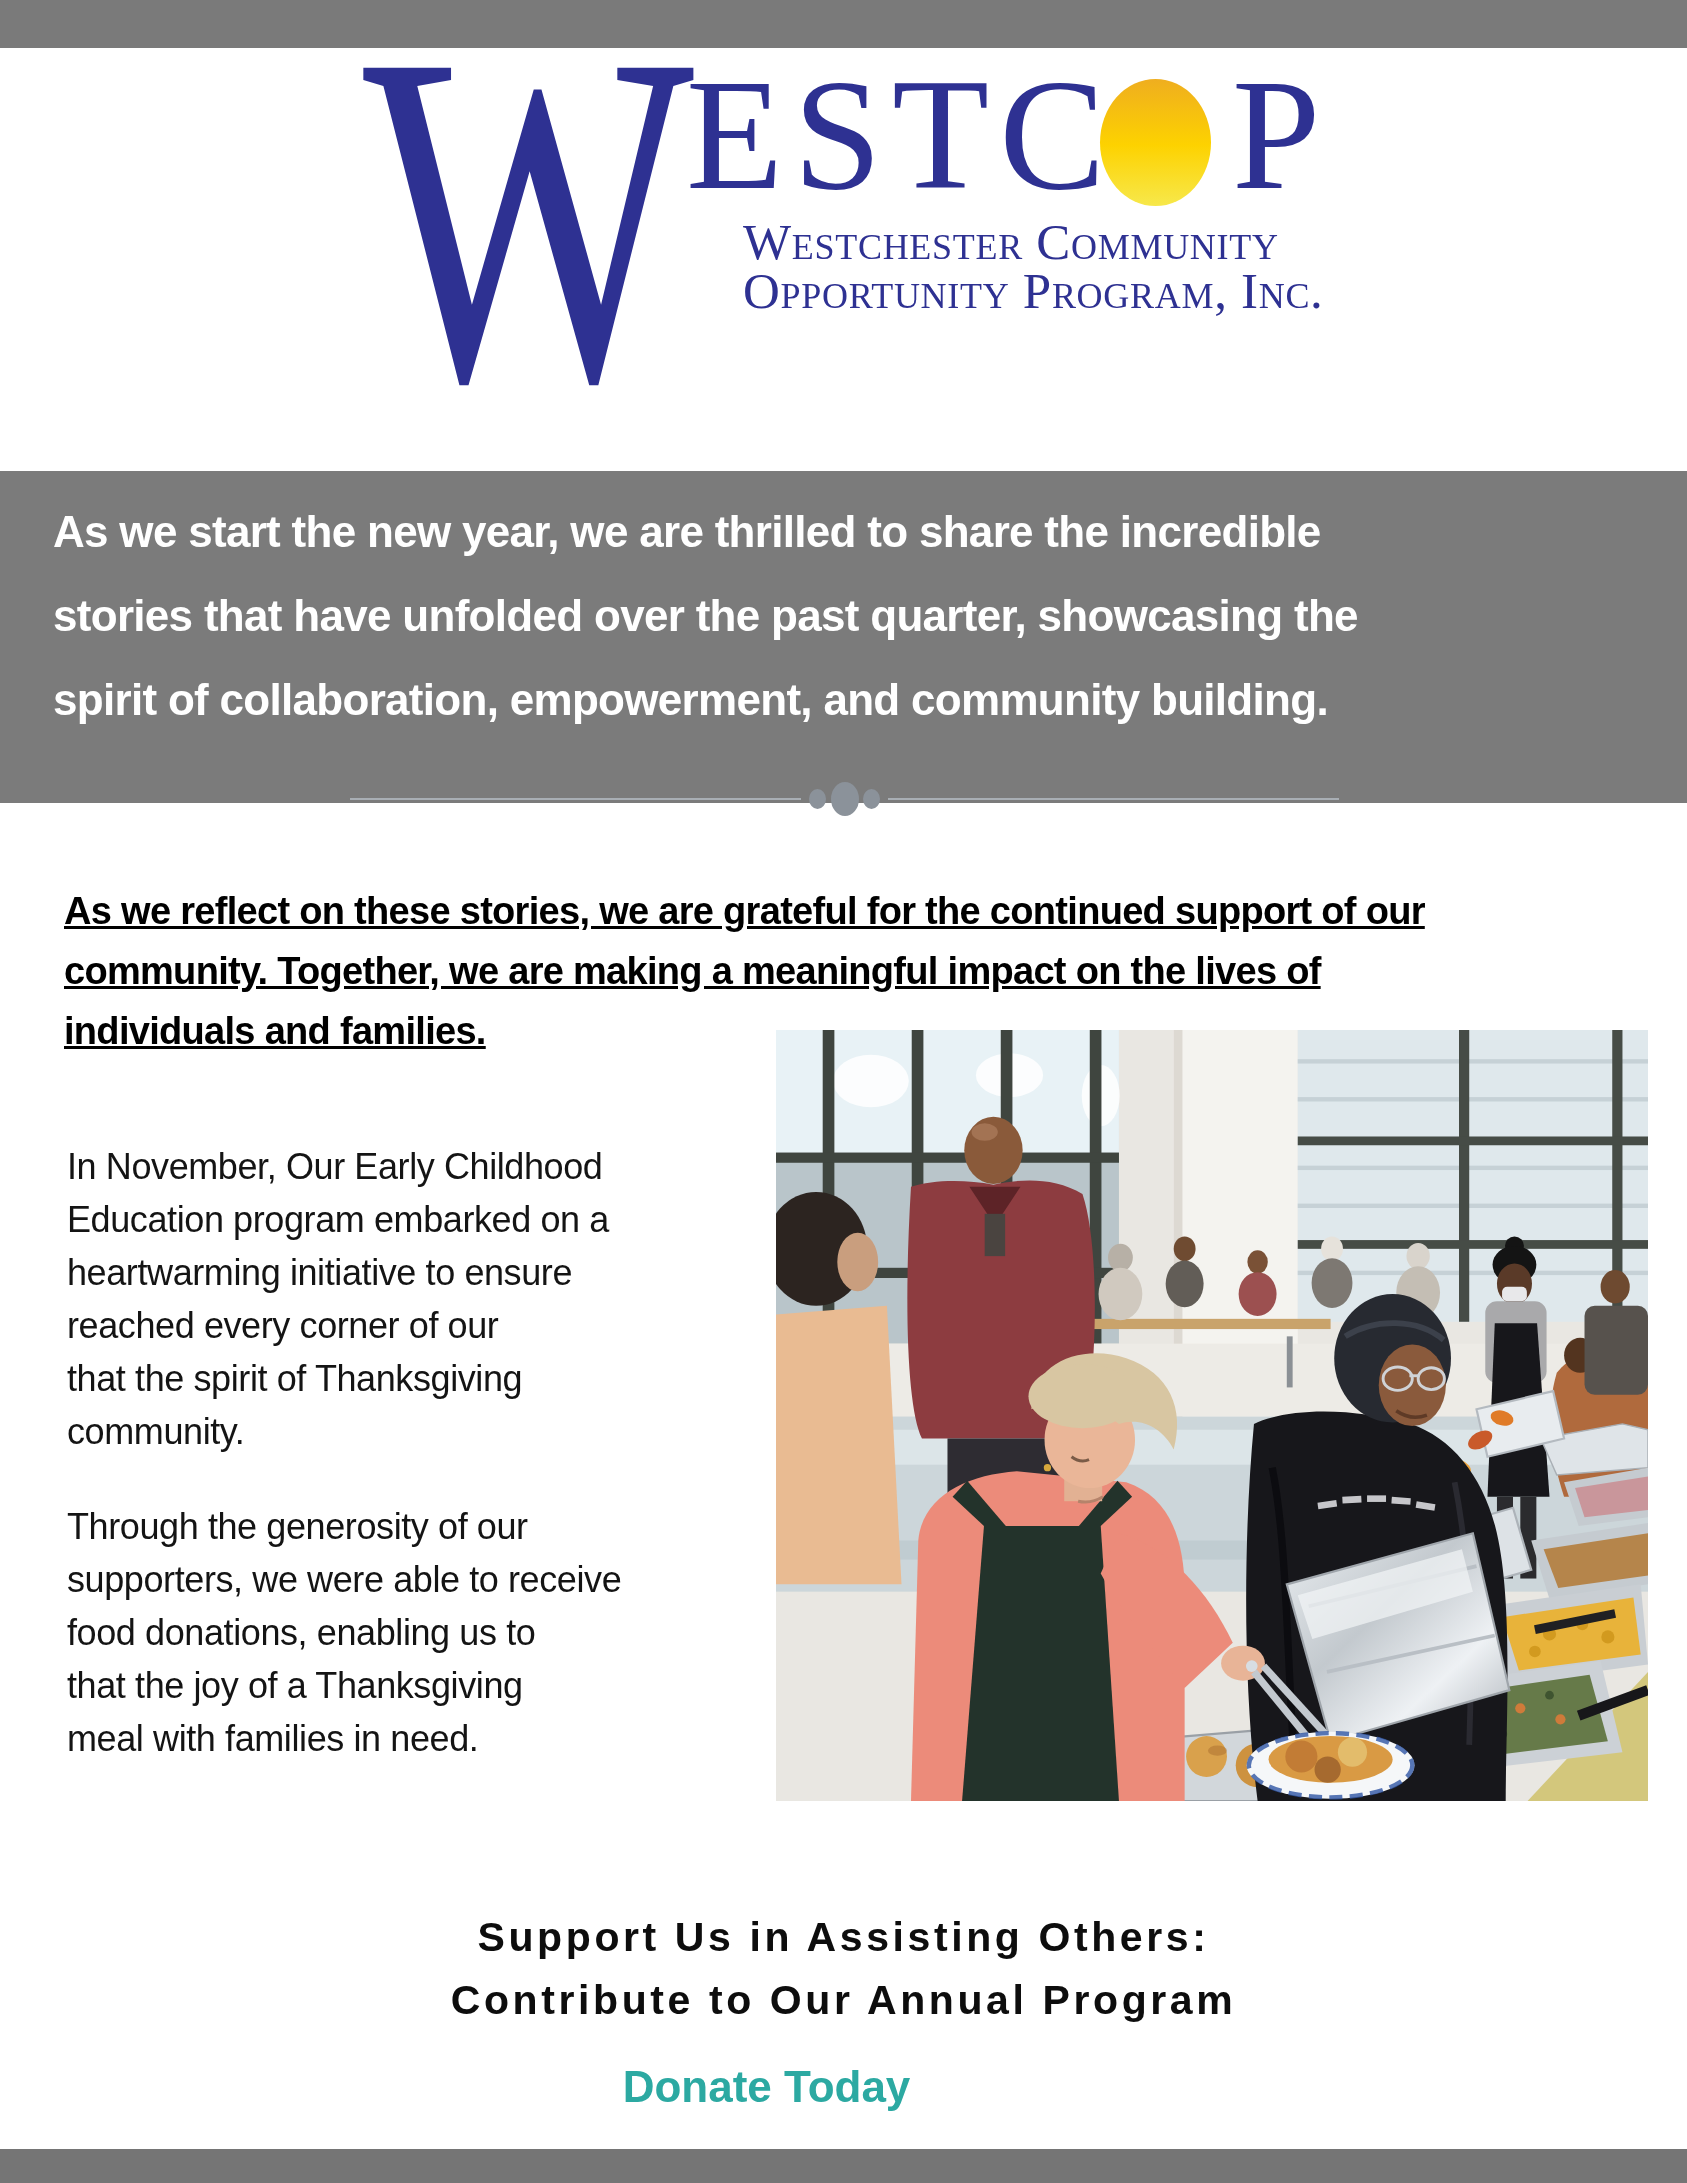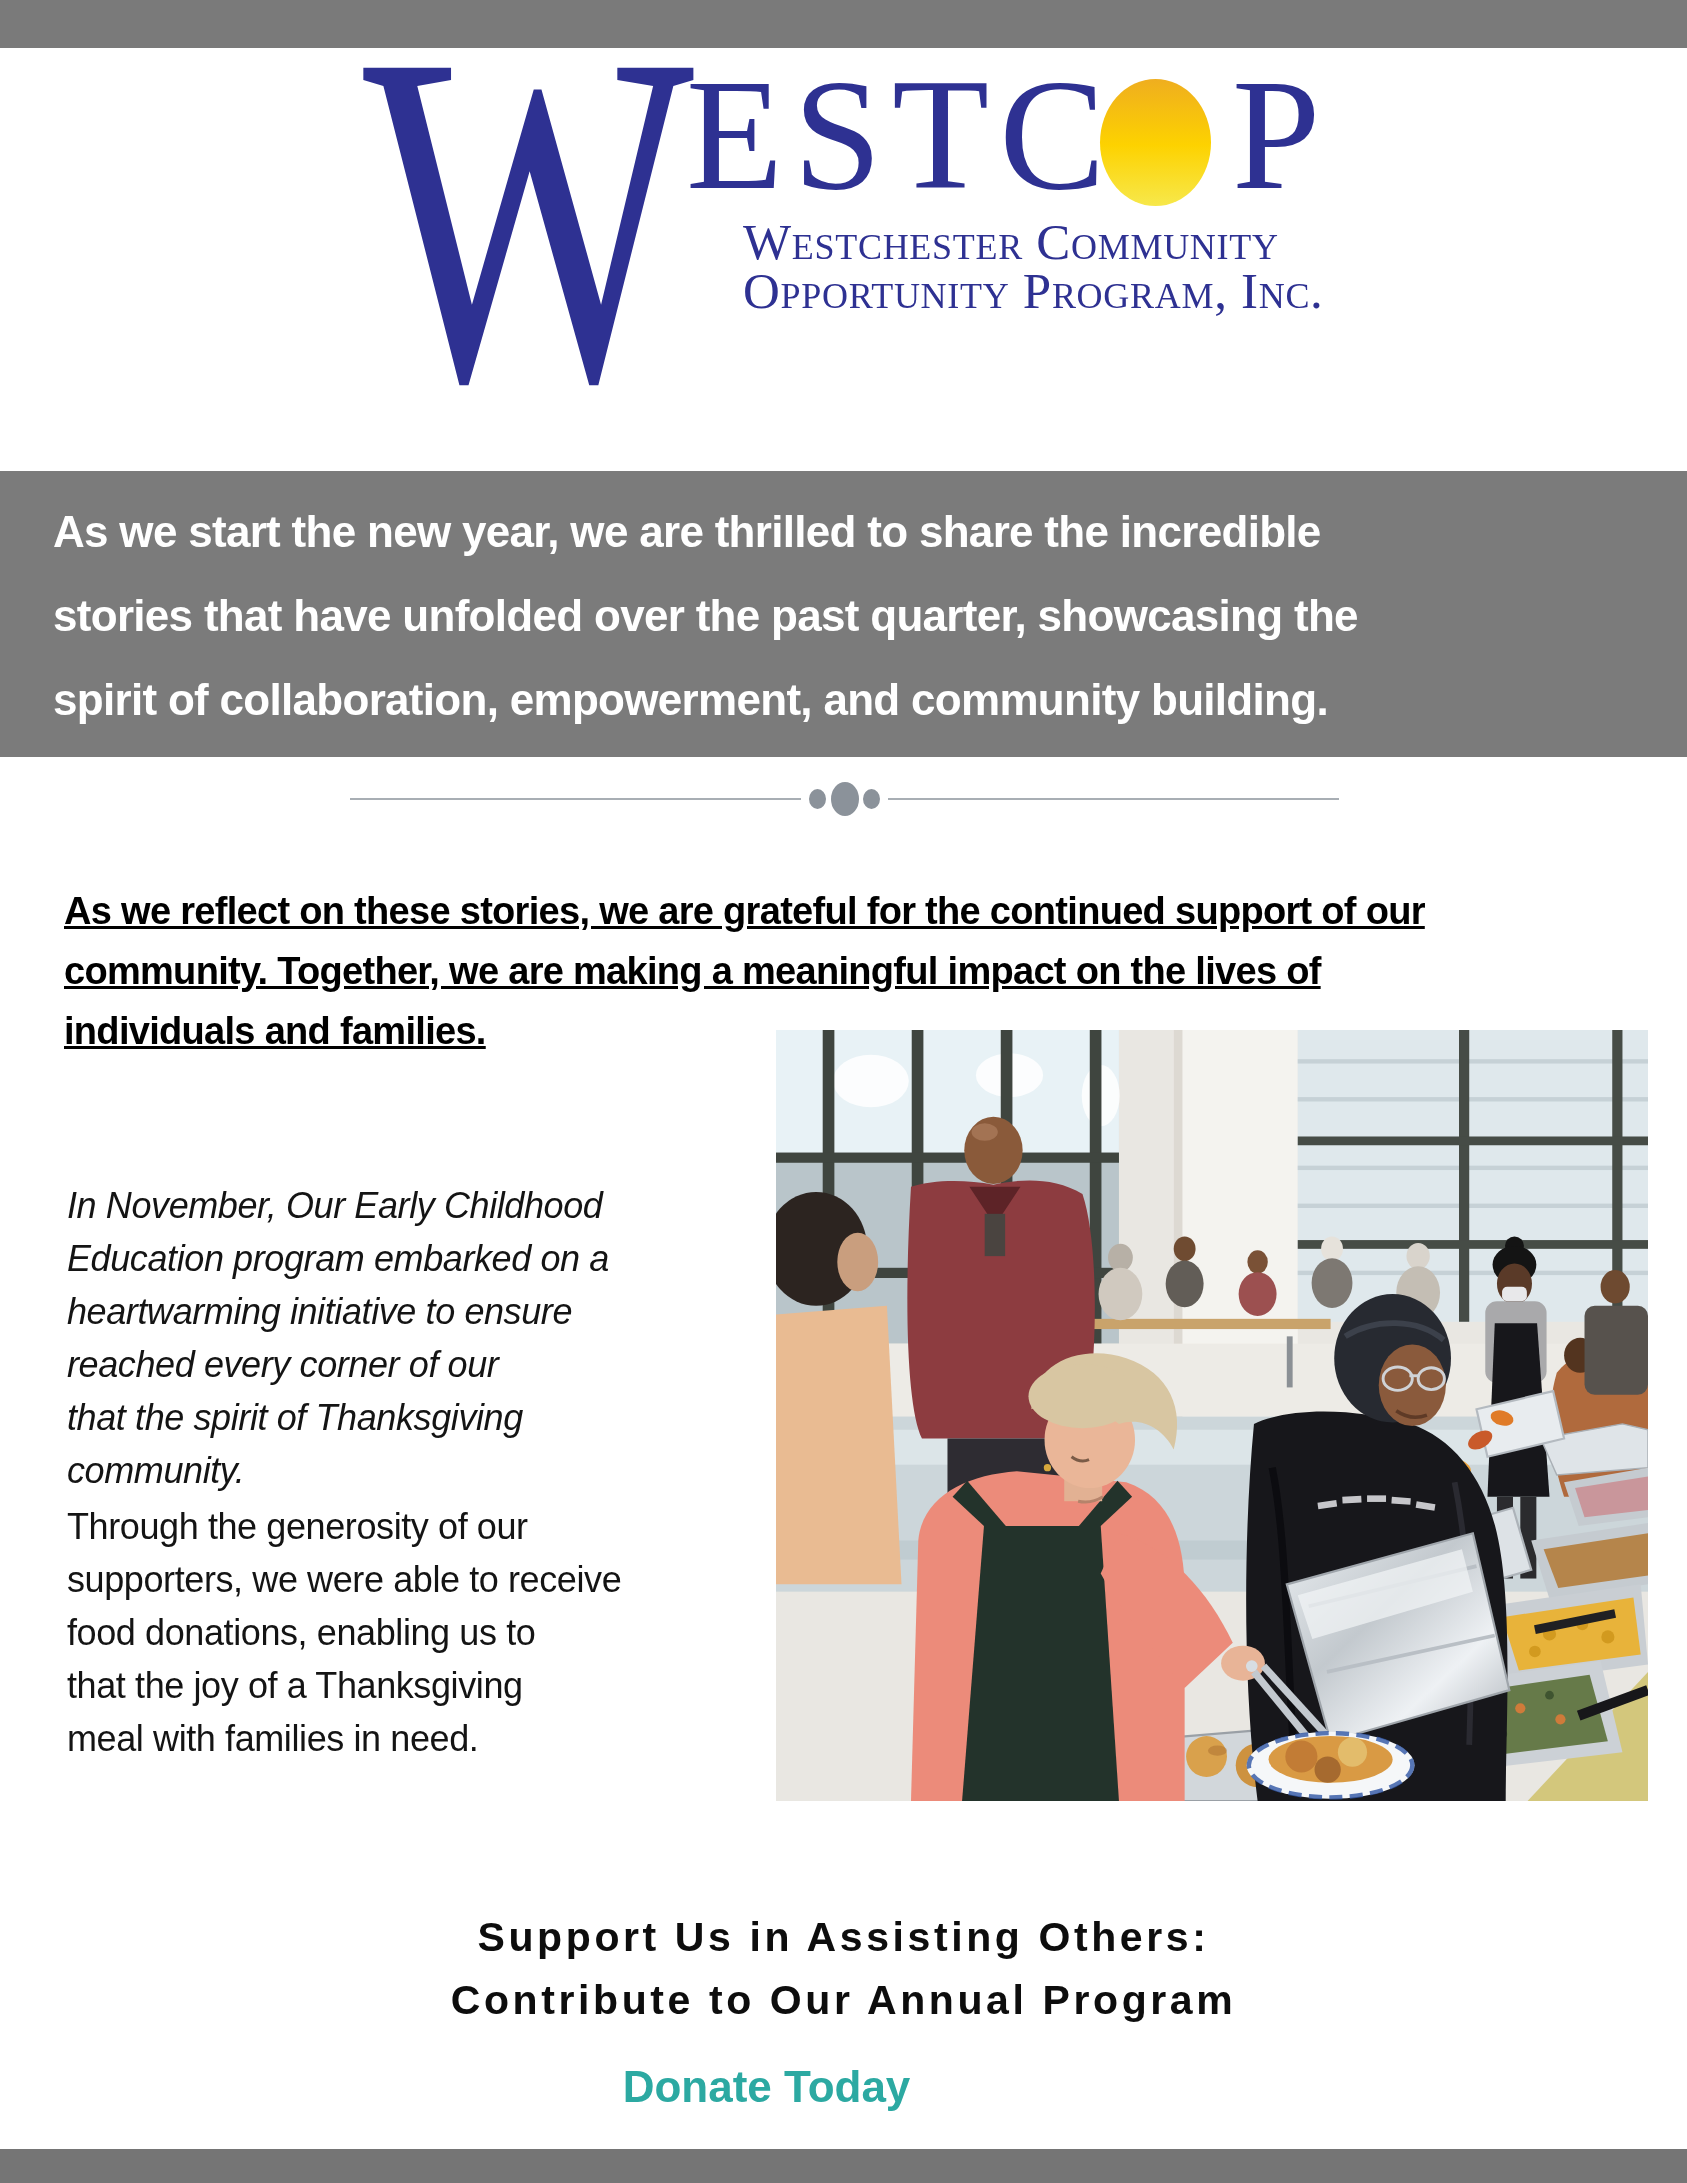--- a/index.html
+++ b/index.html
@@ -21,21 +21,21 @@
           background:linear-gradient(180deg,#efae1f 0%,#fdd200 52%,#f7e84b 100%);}
   .logo-p{position:absolute;left:1232px;top:55px;font-family:"Liberation Serif",serif;
           font-size:159px;line-height:1;color:#2e3192;}
   .logo-sub{position:absolute;left:743px;font-family:"Liberation Serif",serif;
           font-variant:small-caps;font-size:51px;line-height:1;letter-spacing:0.7px;
           color:#2e3192;}
   .logo-sub.l1{top:217px;}
   .logo-sub.l2{top:266px;}
 
   
-  .banner{position:absolute;left:0;top:471px;width:1687px;height:286px;
+  .banner{position:absolute;left:0;top:471px;width:1687px;height:332px;
           background:#7b7b7b;color:#ffffff;overflow:hidden;}
   .banner-line{margin-left:53px;margin-right:29px;font-size:44px;font-weight:bold;
           letter-spacing:-0.7px;line-height:84px;white-space:nowrap;}
   .banner-inner{padding-top:19px;}
 
   
   .divider{position:absolute;left:350px;top:782px;width:989px;height:34px;
           display:flex;align-items:center;gap:7.3px;}
   .divider .line{flex:1;height:2.2px;background:#a8aeb4;}
   .dots{display:flex;align-items:center;gap:4.4px;}
@@ -43,21 +43,21 @@
   .dot-l{width:28px;height:34px;border-radius:50%;background:#8b929a;}
 
   
   .intro{position:absolute;left:64px;top:881px;width:1583px;color:#000;}
   .intro div{font-size:38px;font-weight:bold;letter-spacing:-0.7px;line-height:60px;
           white-space:nowrap;text-decoration:underline;}
 
   
   .story-par{position:absolute;left:67px;width:701px;color:#141414;}
   .story-par div{font-size:36px;letter-spacing:-0.4px;line-height:53px;white-space:nowrap;}
-  .p1{top:1179px;font-style:italic;}
+  .p1{top:1140px;}
   .p2{top:1500px;}
   .photo{position:absolute;left:776px;top:1030px;width:872px;height:771px;
           overflow:hidden;background:#e9e7e2;}
   .photo svg{display:block;width:100%;height:100%;}
 
   
   .cta{position:absolute;left:0;top:1906px;width:1687px;text-align:center;color:#0d0d0d;}
   .cta div{font-size:41px;font-weight:bold;letter-spacing:3.6px;line-height:63px;}
   .donate{position:absolute;left:0;top:2062px;width:1533px;text-align:center;}
   .donate a{font-size:44px;font-weight:bold;color:#2ca9a2;text-decoration:none;

